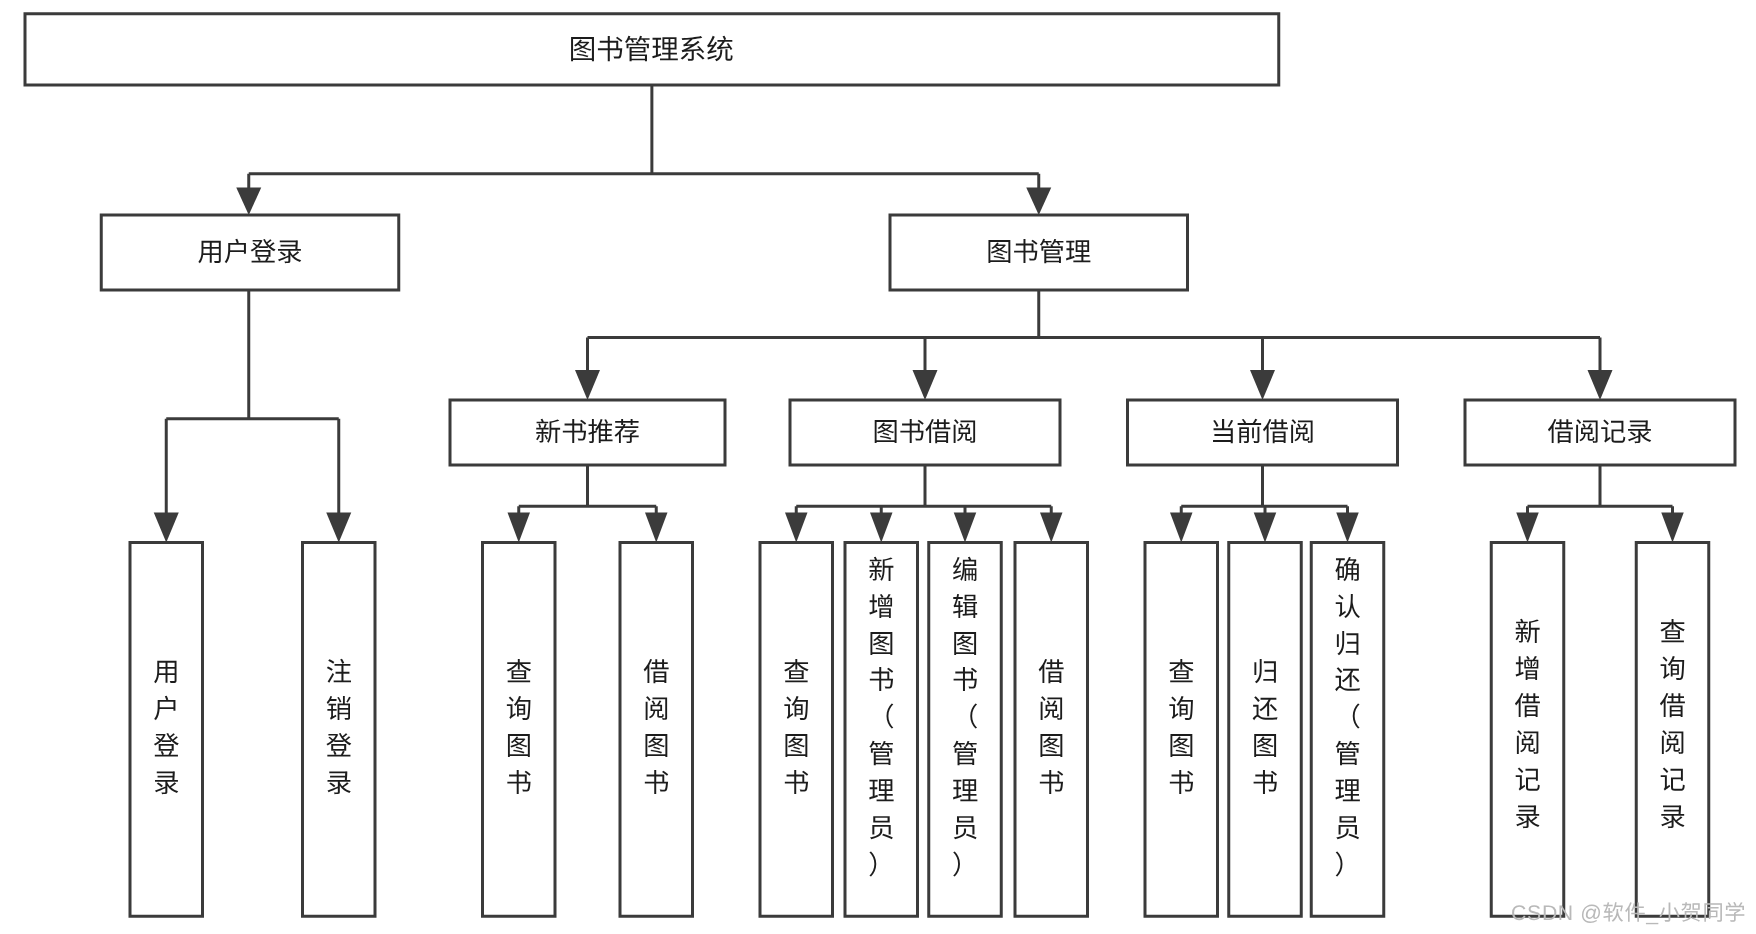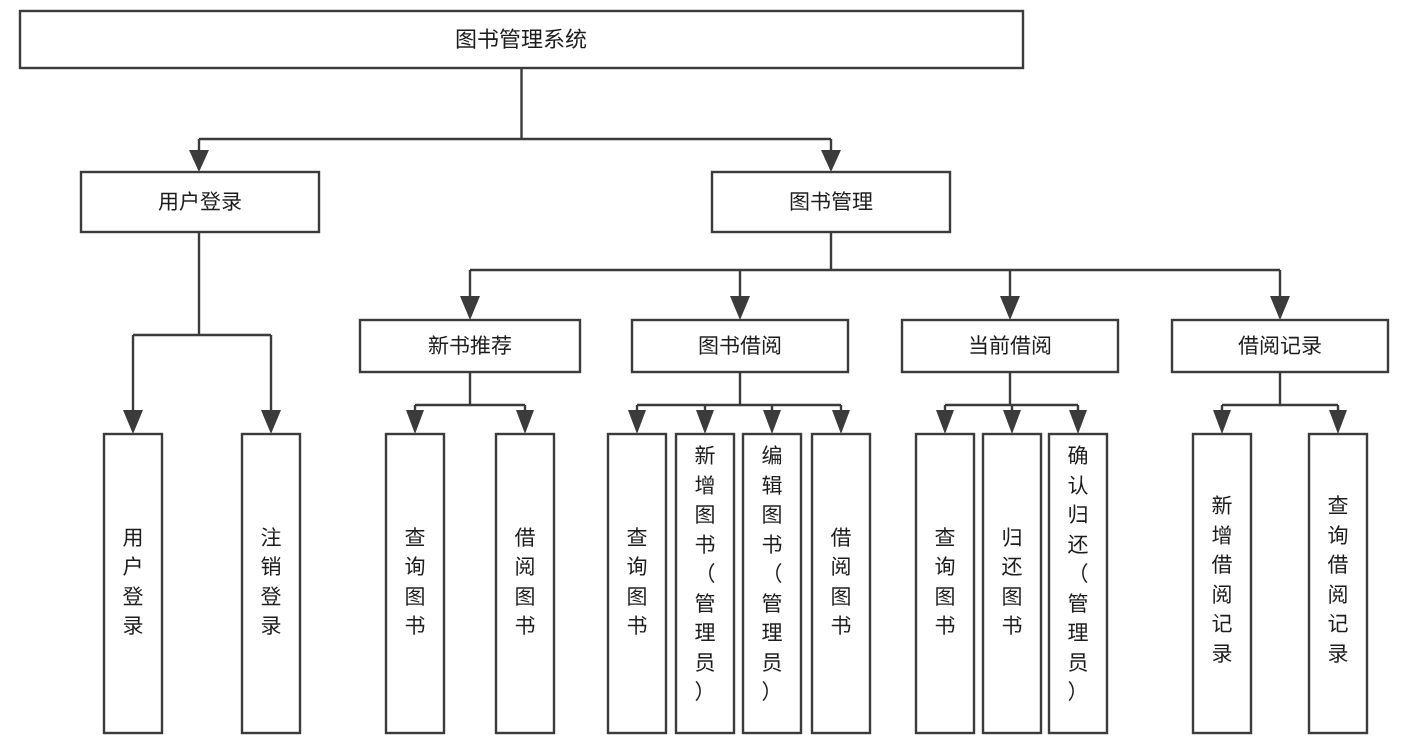--- a/index.html
+++ b/index.html
@@ -235,13 +235,14 @@
         <text class="node-label-v" x="1222" y="513"><tspan x="1222" y="513.0">新</tspan><tspan x="1222" y="542.5">增</tspan><tspan x="1222" y="572.0">借</tspan><tspan x="1222" y="601.5">阅</tspan><tspan x="1222" y="631.0">记</tspan><tspan x="1222" y="660.5">录</tspan></text>
       </g>
 
       <g>
         <rect class="node-box" x="1309" y="434" width="58" height="299"></rect>
         <text class="node-label-v" x="1338" y="513"><tspan x="1338" y="513.0">查</tspan><tspan x="1338" y="542.5">询</tspan><tspan x="1338" y="572.0">借</tspan><tspan x="1338" y="601.5">阅</tspan><tspan x="1338" y="631.0">记</tspan><tspan x="1338" y="660.5">录</tspan></text>
       </g>
     </g>
   </svg>
 
+  <div class="watermark">CSDN @软件_小贺同学</div>
 </div>
 
 </body></html>

